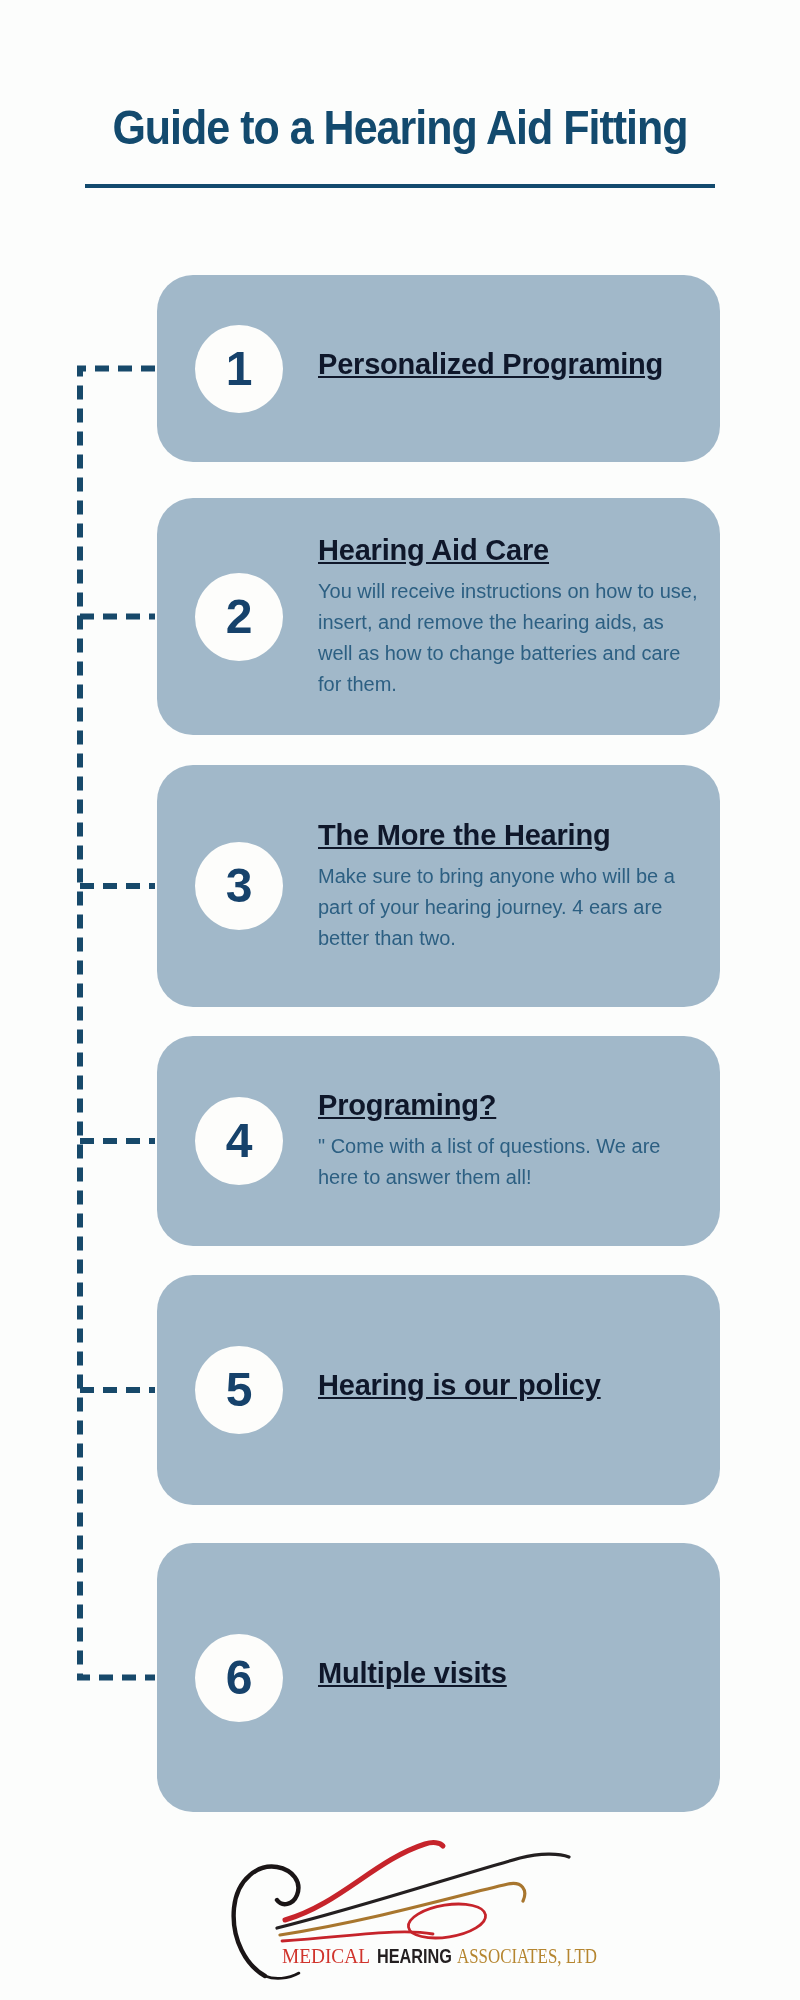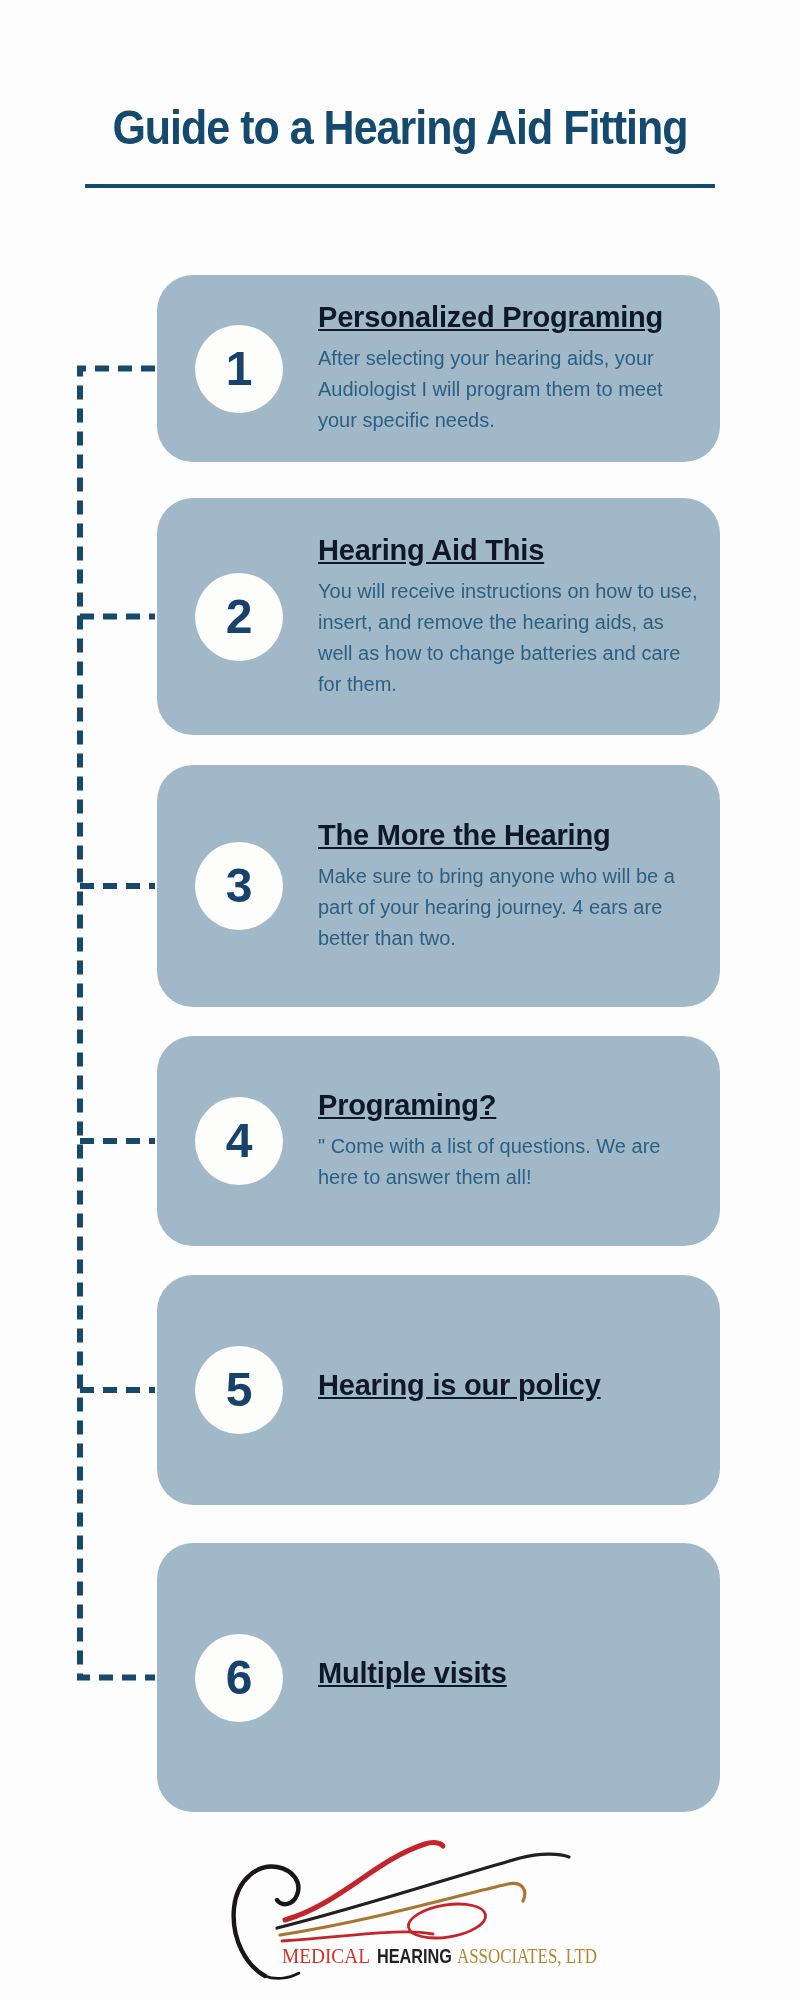--- a/index.html
+++ b/index.html
@@ -79,28 +79,27 @@
 
   <svg class="connector" width="800" height="2000" viewBox="0 0 800 2000" aria-hidden="true">
     <path d="M155 368.5 H80 V1677.5 H155 M80 616.5 H155 M80 886 H155 M80 1141 H155 M80 1390 H155" fill="none" stroke="#17496a" stroke-width="6" stroke-dasharray="14 9"></path>
   </svg>
 
   <section class="card card1">
     <div class="num-circle">
       <span>1</span>
     </div>
     <h2>Personalized Programing</h2>
-    <p>After selecting your hearing aids, your Audiologist I will program them to meet your specific needs.</p>
   </section>
 
   <section class="card card2">
     <div class="num-circle">
       <span>2</span>
     </div>
-    <h2>Hearing Aid This</h2>
+    <h2>Hearing Aid Care</h2>
     <p>You will receive instructions on how to use, insert, and remove the hearing aids, as well as how to change batteries and care for them.</p>
   </section>
 
   <section class="card card3">
     <div class="num-circle">
       <span>3</span>
     </div>
     <h2>The More the Hearing</h2>
     <p>Make sure to bring anyone who will be a part of your hearing journey. 4 ears are better than two.</p>
   </section>

